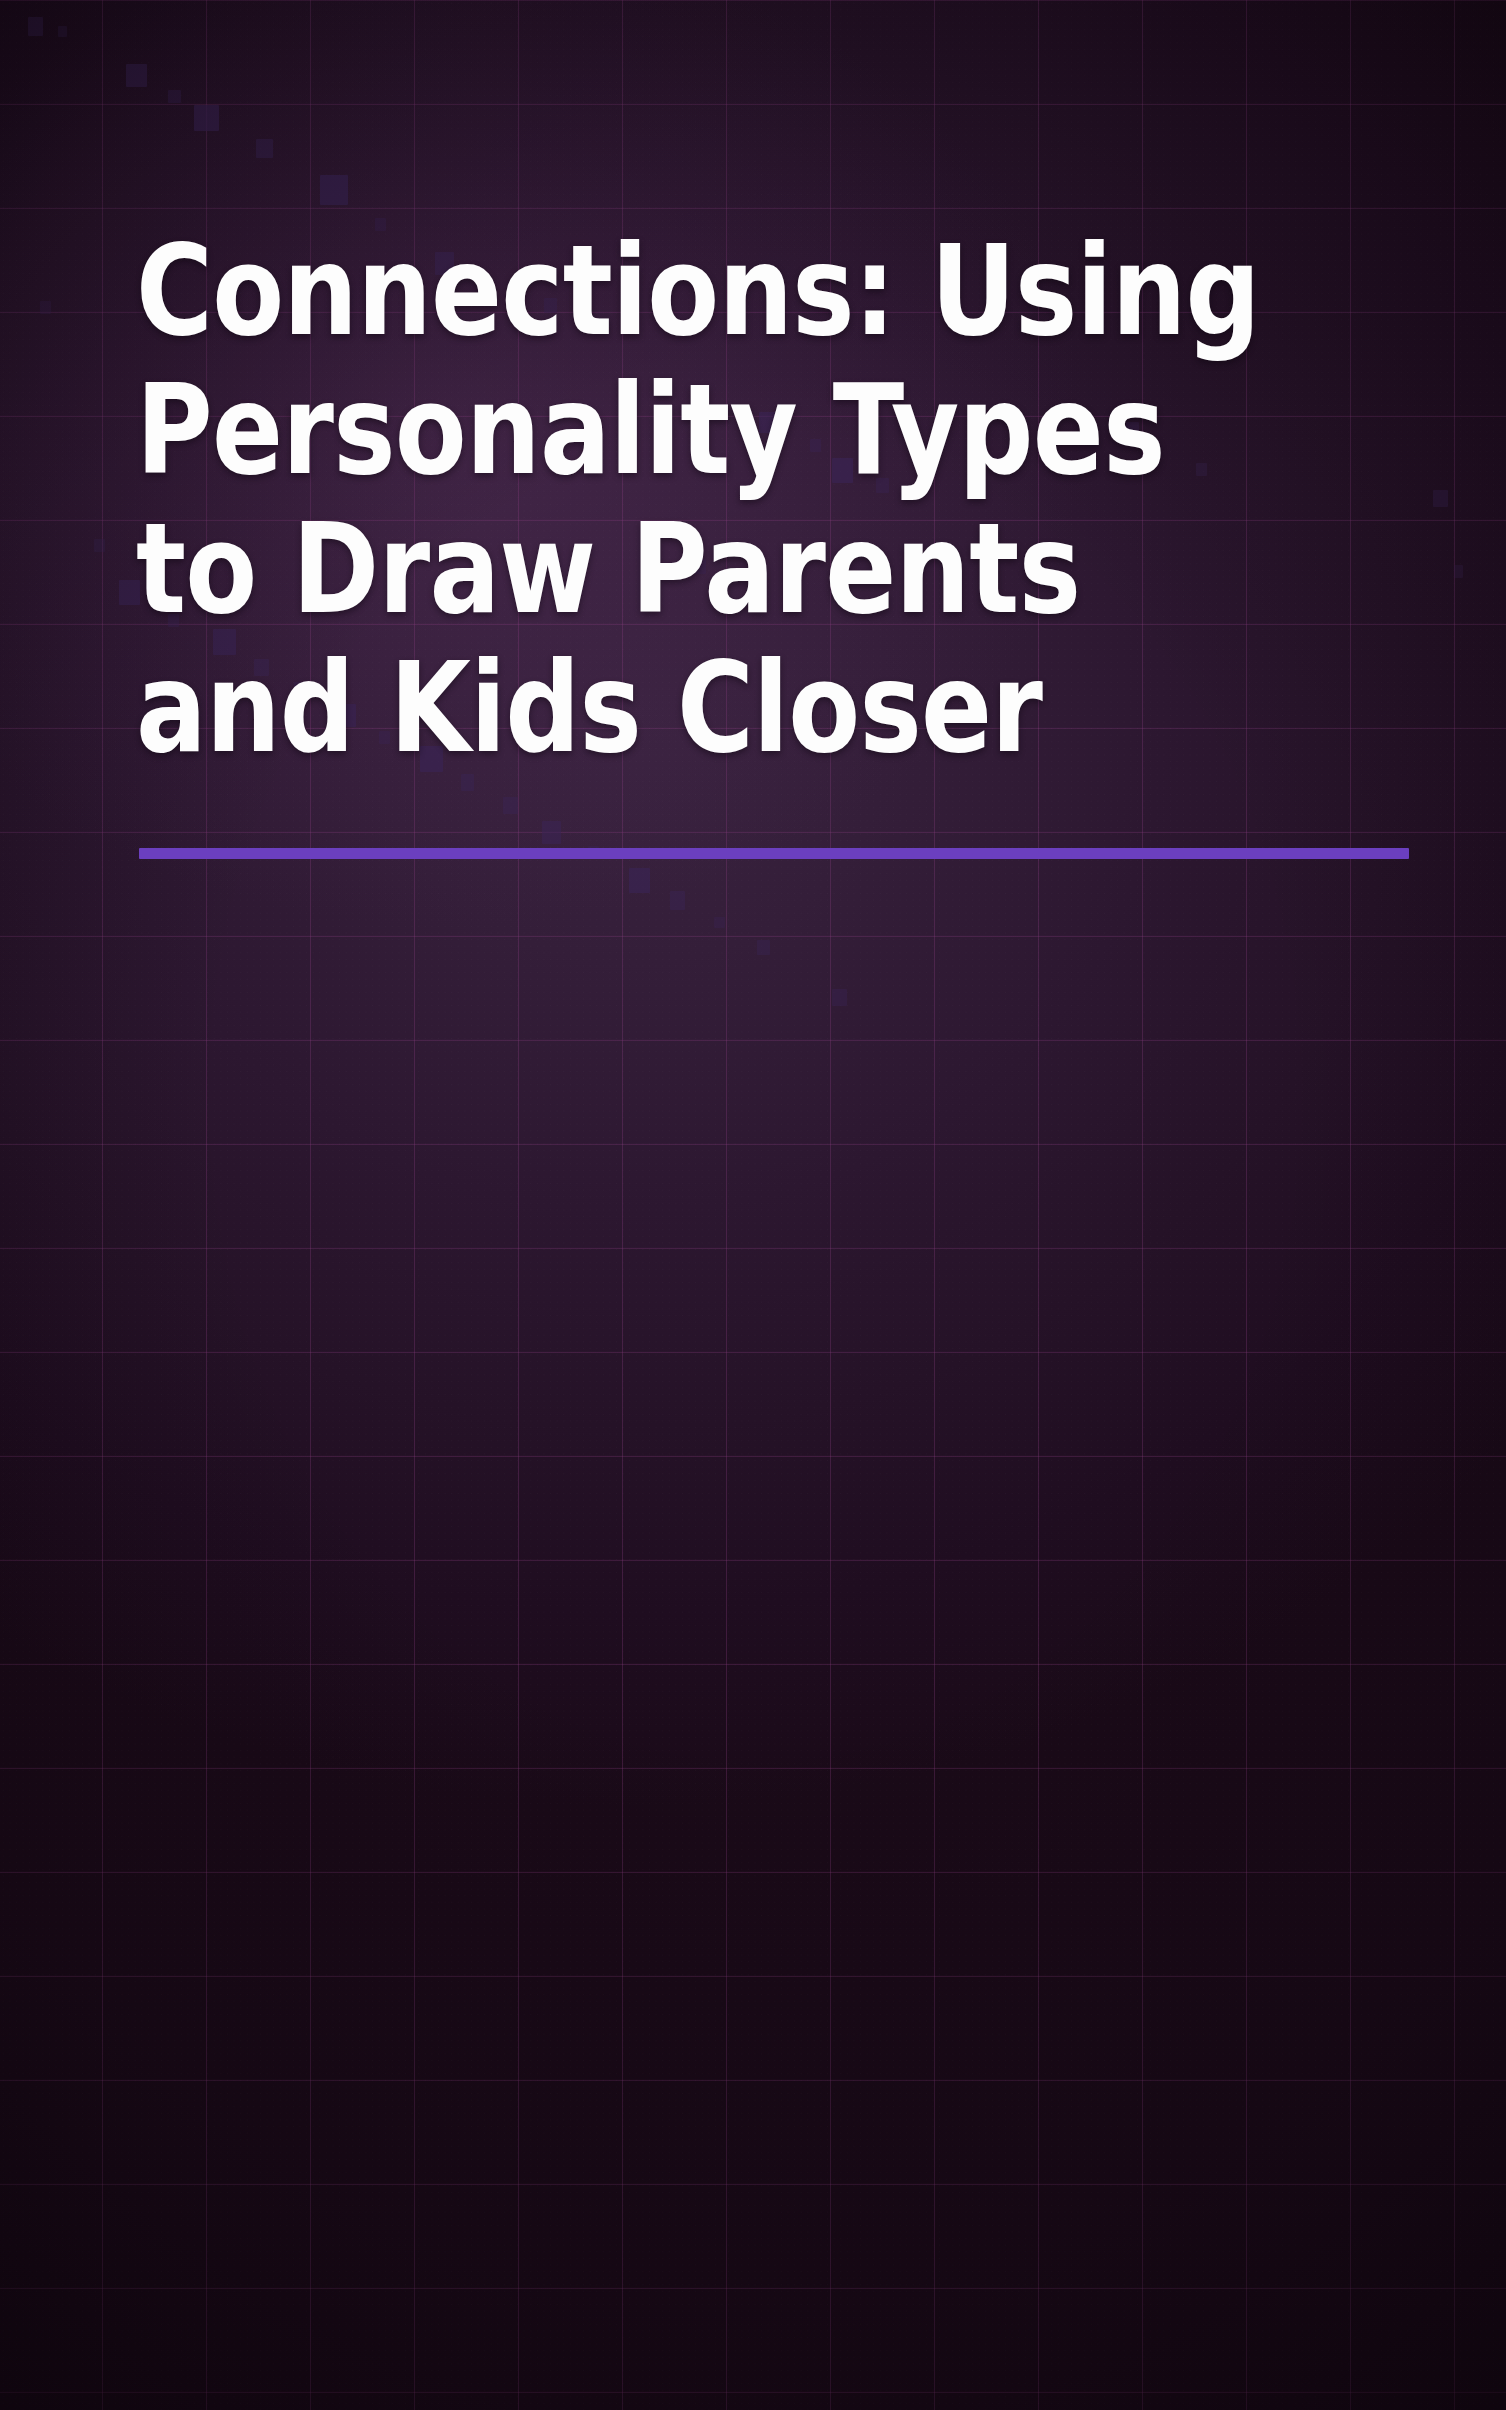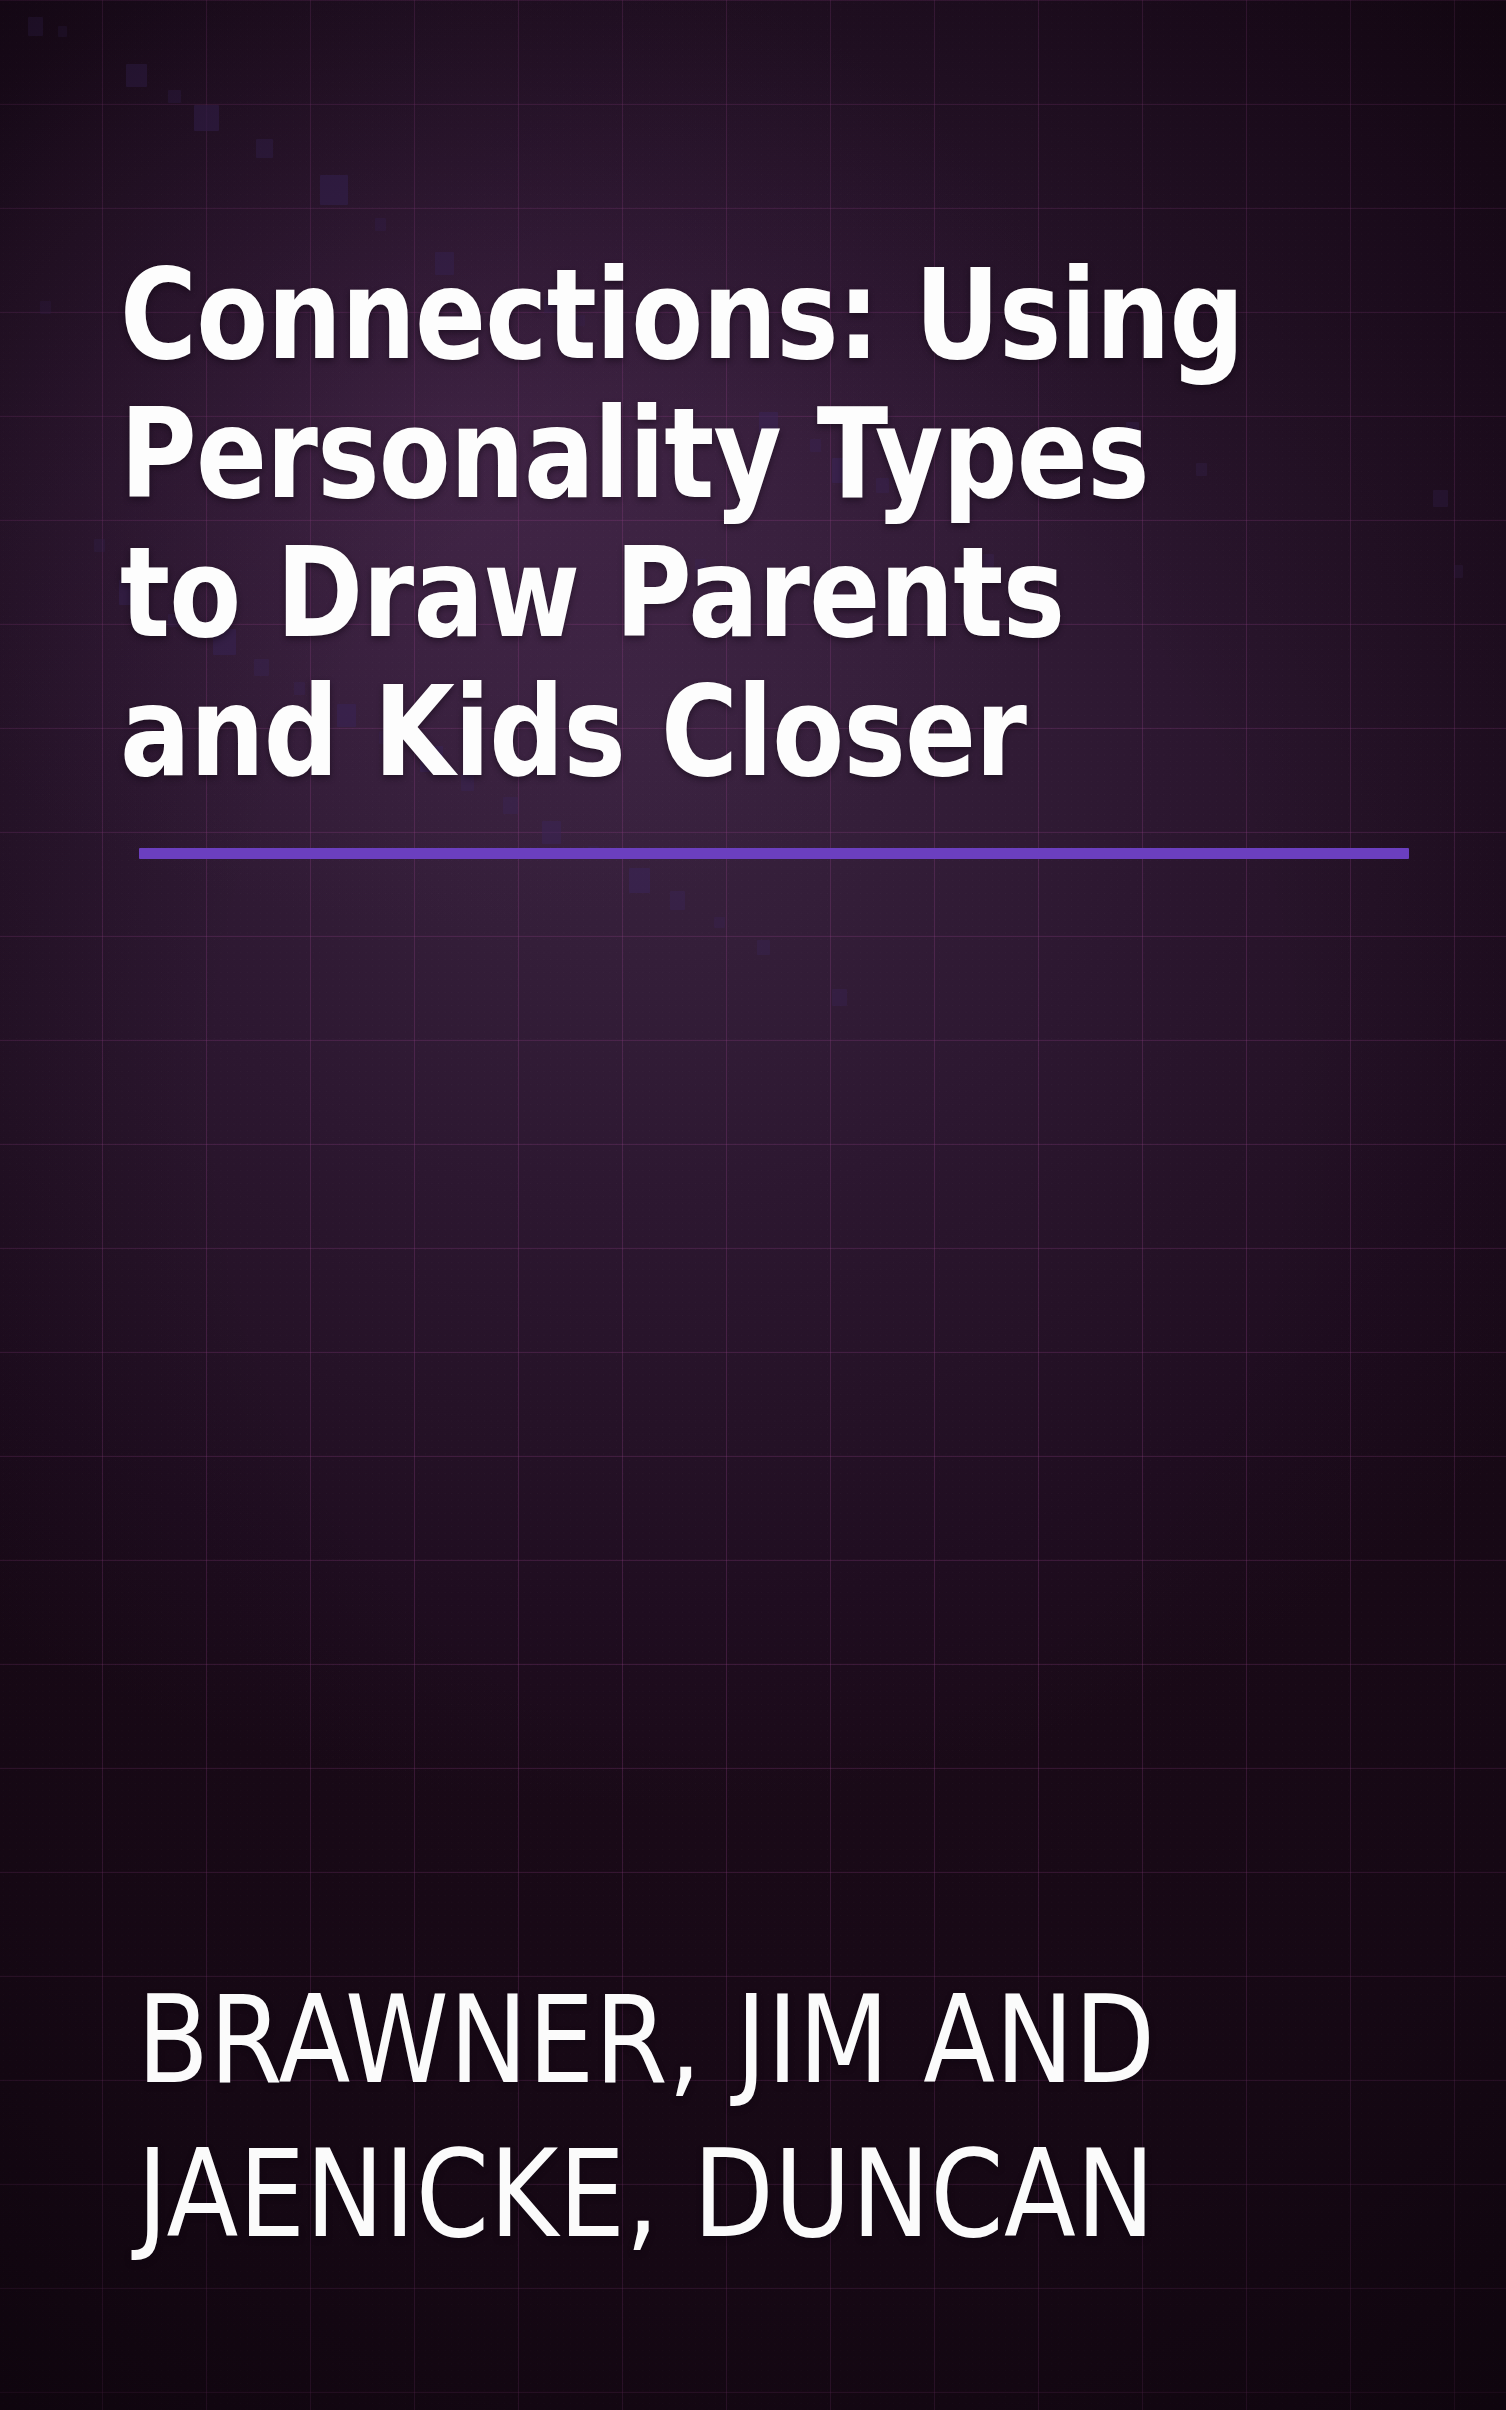--- a/index.html
+++ b/index.html
@@ -79,24 +79,23 @@
   .squares { position: absolute; inset: 0; }
   .sq {
     position: absolute;
     background: #3a2456;
     border-radius: 0.9px;
   }
 
   
   .title-block {
     position: absolute;
-    left: 120px;
+    left: 136px;
     top: 222px;
     width: 1299px;
-    margin-top: 24px;
   }
 
   .title-line {
     font-family: "DejaVu Sans", sans-serif;
     font-weight: bold;
     font-size: 124px;
     line-height: 139px;
     color: #fdfdfd;
     letter-spacing: -0.9px;
     transform: scaleX(0.845);
@@ -192,19 +191,15 @@
 
   <div class="title-block">
     <div class="title-line">Connections: Using</div>
     <div class="title-line">Personality Types</div>
     <div class="title-line">to Draw Parents</div>
     <div class="title-line">and Kids Closer</div>
   </div>
 
   <div class="divider"></div>
 
-  <div class="author-block">
-    <div class="author-line">BRAWNER, JIM AND</div>
-    <div class="author-line">JAENICKE, DUNCAN</div>
-  </div>
 
 </div>
 
 
 </body></html>

